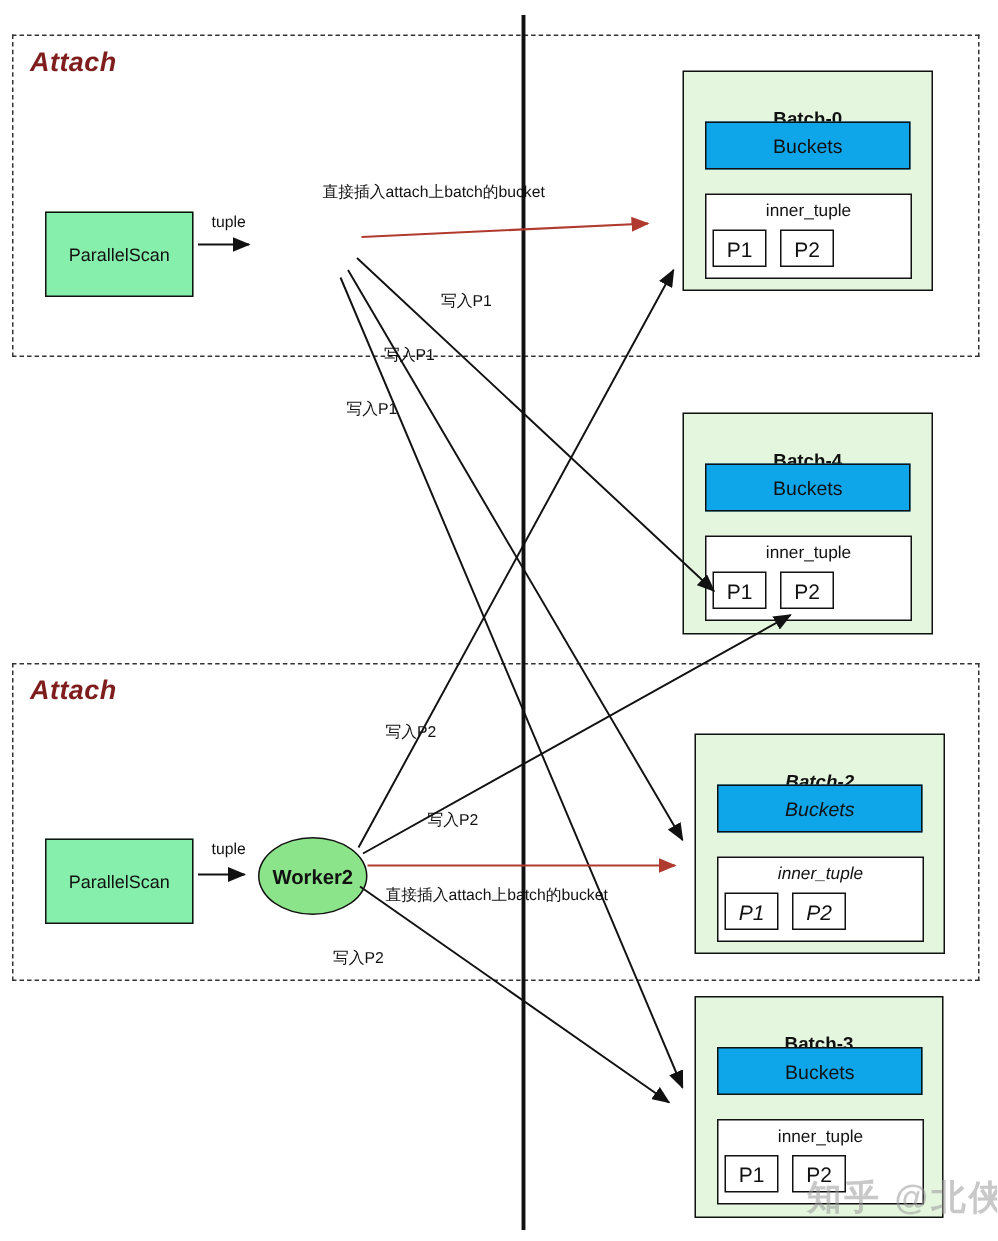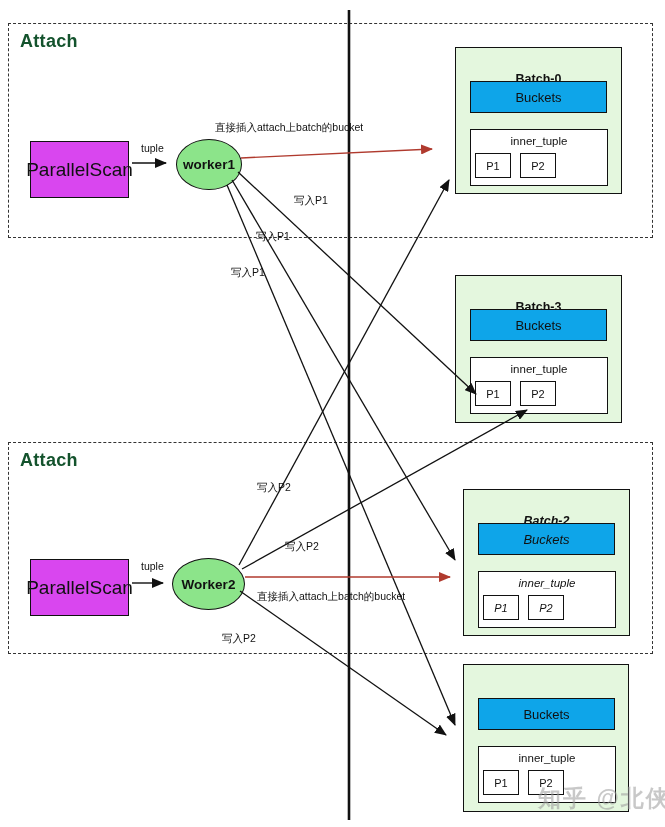--- a/index.html
+++ b/index.html
@@ -1,41 +1,41 @@
 <!DOCTYPE html>
 <html><head>
 <meta charset="utf-8">
 <style>
   html,body{margin:0;padding:0;background:#fff;}
   #canvas{
     position:relative;width:665px;height:827px;background:#ffffff;overflow:hidden;
     font-family:"Liberation Sans", sans-serif;color:#111;
   }
   .attach-region{position:absolute;border:1.4px dashed #333;background:transparent;}
-  .attach-label{position:absolute;top:7px;left:11px;font-size:18px;font-weight:bold;color:#14532d;letter-spacing:.3px;}
+  .attach-label{position:absolute;top:7px;left:11px;font-size:18px;font-weight:bold;color:#7f1d1d;letter-spacing:.3px;font-style:italic;}
   .scan-box{
-    position:absolute;width:97px;height:55px;background:#d946ef;border:1.5px solid #111;
-    display:flex;align-items:center;justify-content:center;font-size:19px;
+    position:absolute;width:97px;height:55px;background:#86efac;border:1.5px solid #111;
+    display:flex;align-items:center;justify-content:center;font-size:12px;
   }
   .worker-node{
     position:absolute;background:#8ce48a;border:1.6px solid #111;border-radius:50%;
     display:flex;align-items:center;justify-content:center;font-size:13.5px;font-weight:bold;
   }
   .small-label{position:absolute;font-size:10.5px;white-space:nowrap;}
   .batch{position:absolute;background:#e4f7de;border:1.5px solid #111;}
   .batch-title{text-align:center;font-weight:bold;font-size:12.5px;margin-top:24px;}
   .buckets-box{
     position:absolute;left:14px;top:33px;width:135px;height:30px;background:#0ea5e9;border:1.3px solid #111;
     display:flex;align-items:center;justify-content:center;font-size:13px;
   }
   .inner-box{position:absolute;left:14px;top:81px;width:136px;height:55px;background:#fff;border:1.3px solid #111;}
   .inner-label{text-align:center;font-size:11.5px;margin-top:5px;}
   .pbox{
     position:absolute;top:23px;width:34px;height:23px;background:#fff;border:1.3px solid #111;
-    display:flex;align-items:center;justify-content:center;font-size:11px;
+    display:flex;align-items:center;justify-content:center;font-size:14px;
   }
   .pbox.p1{left:4px;}
   .pbox.p2{left:49px;}
   #arrow-layer{position:absolute;left:0;top:0;pointer-events:none;}
   #watermark{
     position:absolute;left:538px;top:783px;font-size:23px;font-weight:bold;
     color:rgba(155,155,155,0.55);letter-spacing:2px;white-space:nowrap;
   }
 </style>
 </head>
@@ -47,63 +47,61 @@
     <div class="attach-label">Attach</div>
   </div>
   <div class="attach-region" style="left:8px;top:442px;width:643px;height:210px;">
     <div class="attach-label">Attach</div>
   </div>
 
   <div class="scan-box" style="left:30px;top:141px;">
     <span>ParallelScan</span>
   </div>
   <div class="small-label" style="left:141px;top:142px;">tuple</div>
-  <div class="worker-node" style="left:176px;top:139px;width:64px;height:49px;">
-    <span>worker1</span>
-  </div>
 
   <div class="scan-box" style="left:30px;top:559px;">
     <span>ParallelScan</span>
   </div>
   <div class="small-label" style="left:141px;top:560px;">tuple</div>
   <div class="worker-node" style="left:172px;top:558px;width:71px;height:50px;justify-content:center;">
     <span>Worker2</span>
   </div>
 
   <div class="batch" style="left:455px;top:47px;width:165px;height:145px;">
     <div class="batch-title">Batch-0</div>
     <div class="buckets-box">Buckets</div>
     <div class="inner-box">
       <div class="inner-label">inner_tuple</div>
       <div class="pbox p1">P1</div>
       <div class="pbox p2">P2</div>
     </div>
   </div>
 
   <div class="batch" style="left:455px;top:275px;width:165px;height:146px;">
-    <div class="batch-title">Batch-3</div>
+    <div class="batch-title">Batch-4</div>
     <div class="buckets-box">Buckets</div>
     <div class="inner-box">
       <div class="inner-label">inner_tuple</div>
       <div class="pbox p1">P1</div>
       <div class="pbox p2">P2</div>
     </div>
   </div>
 
   <div class="batch" style="left:463px;top:489px;width:165px;height:145px;font-style:italic;">
     <div class="batch-title">Batch-2</div>
     <div class="buckets-box">Buckets</div>
     <div class="inner-box">
       <div class="inner-label">inner_tuple</div>
       <div class="pbox p1">P1</div>
       <div class="pbox p2">P2</div>
     </div>
   </div>
 
   <div class="batch" style="left:463px;top:664px;width:164px;height:146px;">
+    <div class="batch-title">Batch-3</div>
     <div class="buckets-box">Buckets</div>
     <div class="inner-box">
       <div class="inner-label">inner_tuple</div>
       <div class="pbox p1">P1</div>
       <div class="pbox p2">P2</div>
     </div>
   </div>
 
   <svg id="arrow-layer" width="665" height="827" viewBox="0 0 665 827">
     <defs>

